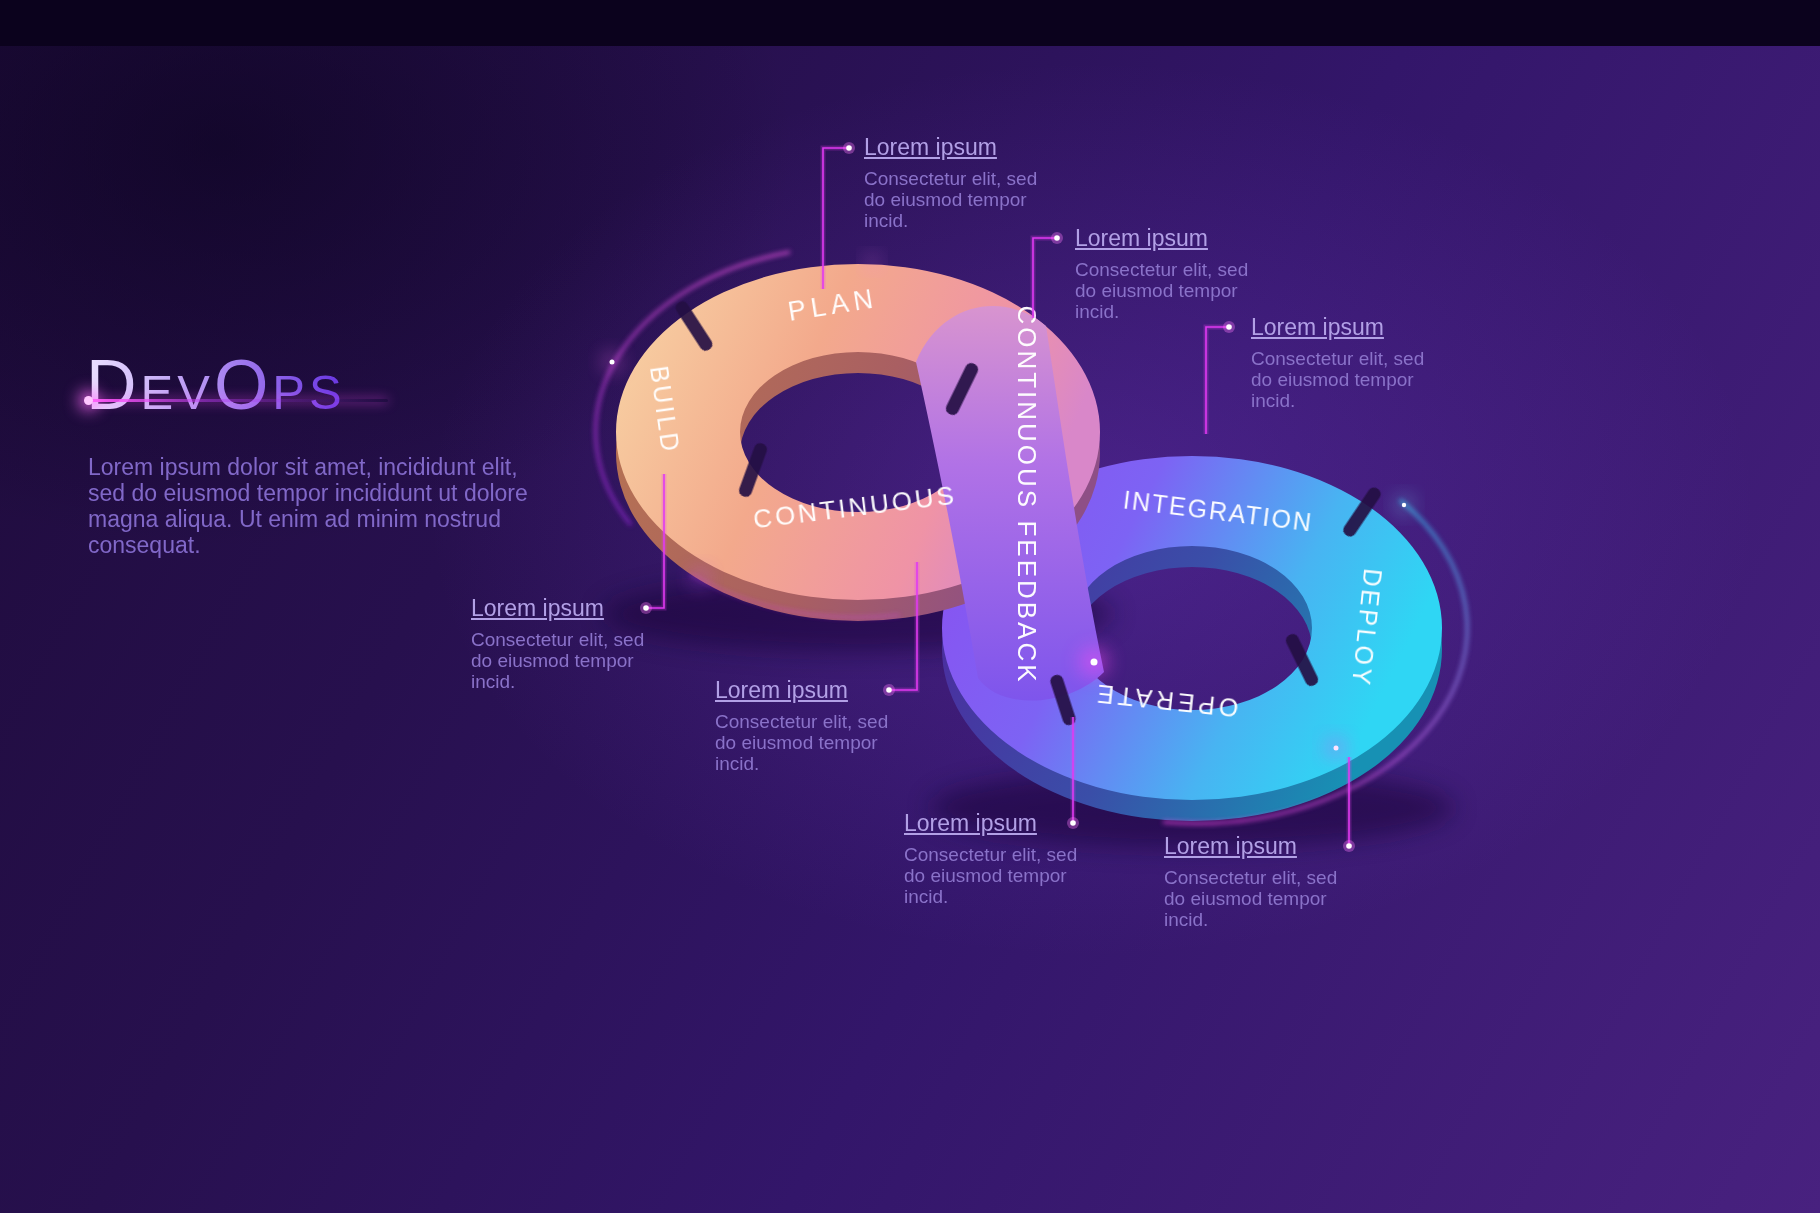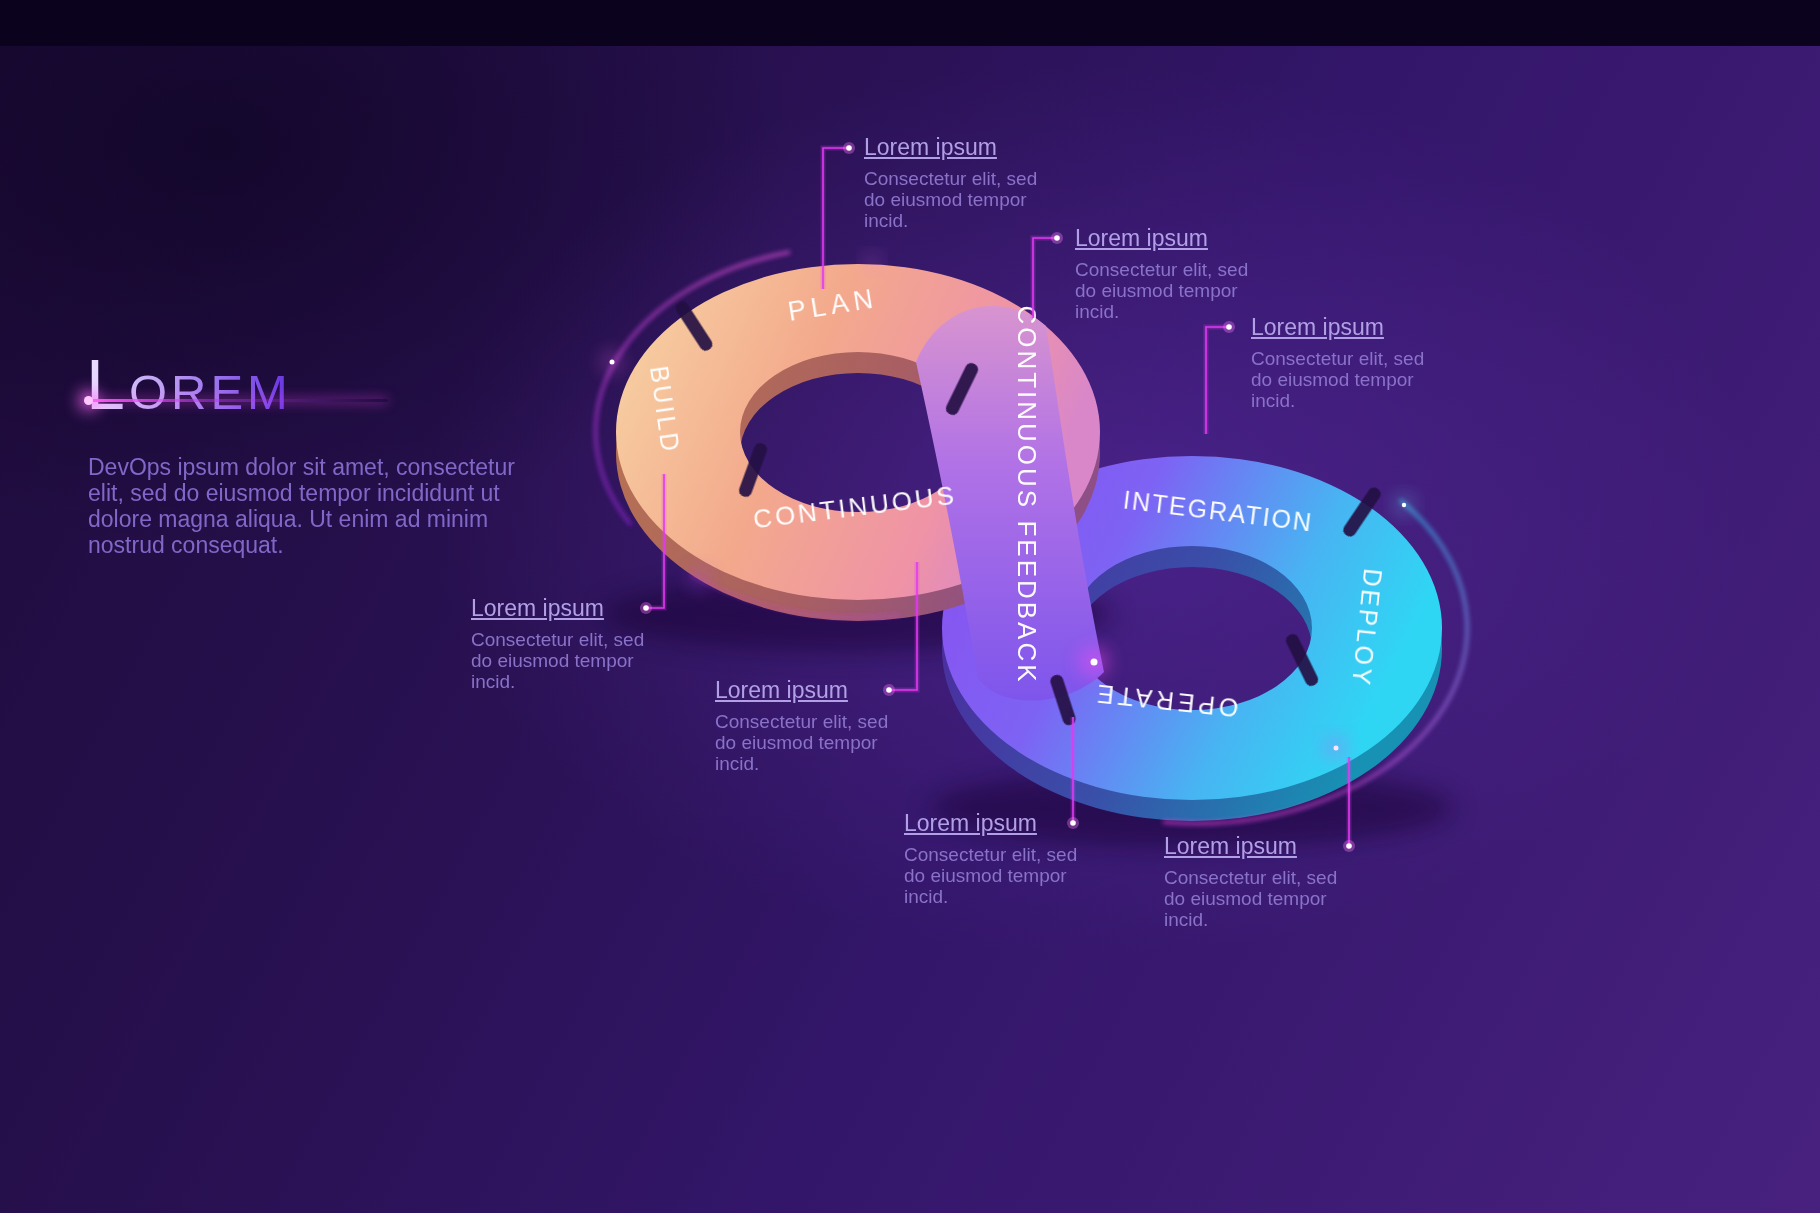--- a/index.html
+++ b/index.html
@@ -190,23 +190,23 @@
           <circle cx="1073" cy="823" r="6" fill="rgba(255,120,252,0.35)"></circle>
           <circle cx="1073" cy="823" r="2.8" fill="#ffffff"></circle>
         </g>
       <g>
           <circle cx="1349" cy="846" r="6" fill="rgba(255,120,252,0.35)"></circle>
           <circle cx="1349" cy="846" r="2.8" fill="#ffffff"></circle>
         </g>
     </g>
   </svg>
 
-  <h1 class="devops-title">Lorem</h1>
+  <h1 class="devops-title">DevOps</h1>
   <div class="title-underline"></div>
-  <p class="intro">DevOps ipsum dolor sit amet, consectetur elit, sed do eiusmod tempor incididunt ut dolore magna aliqua. Ut enim ad minim nostrud consequat.</p>
+  <p class="intro">Lorem ipsum dolor sit amet, incididunt elit, sed do eiusmod tempor incididunt ut dolore magna aliqua. Ut enim ad minim nostrud consequat.</p>
 
   <div class="callout" style="left:864px;top:134px;">
     <div class="callout-title">Lorem ipsum</div>
     <div class="callout-desc">Consectetur elit, sed do eiusmod tempor incid.</div>
   </div>
   <div class="callout" style="left:1075px;top:225px;">
     <div class="callout-title">Lorem ipsum</div>
     <div class="callout-desc">Consectetur elit, sed do eiusmod tempor incid.</div>
   </div>
   <div class="callout" style="left:1251px;top:314px;">

